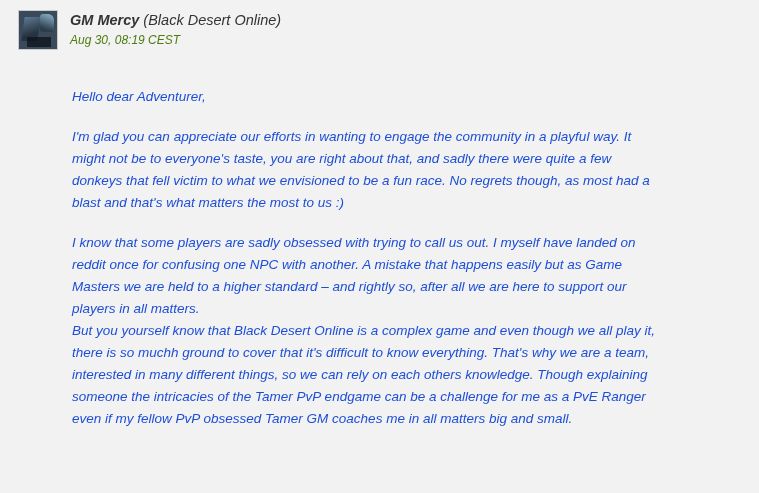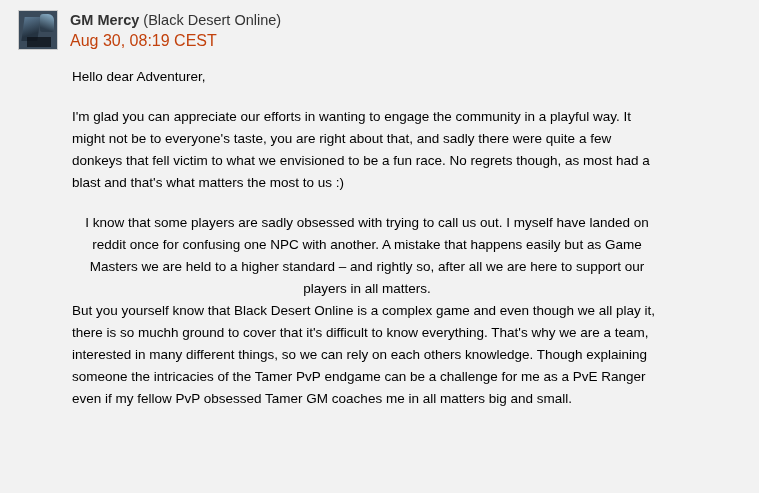--- a/index.html
+++ b/index.html
@@ -14,20 +14,21 @@
     color: #333333;
     overflow: hidden;
   }
   .message {
     position: relative;
     width: 680px;
     height: 493px;
     box-sizing: border-box;
     padding: 10px 18px 0 18px;
     background: #f2f2f2;
+    font-style: italic;
   }
   .msg-header {
     display: flex;
     align-items: flex-start;
     gap: 12px;
   }
   .avatar {
     width: 38px;
     height: 38px;
     flex: 0 0 38px;
@@ -73,37 +74,36 @@
     white-space: nowrap;
   }
   .author {
     font-weight: bold;
   }
   .source {
     font-weight: normal;
   }
   .timestamp {
     margin-top: 4px;
-    font-size: 16px;
+    font-size: 12px;
     line-height: 15px;
-    color: #c2410c;
+    color: #4d7c0f;
   }
   .msg-body {
-    margin: 16px 0 0 54px;
+    margin: 36px 0 0 54px;
     font-size: 13.5px;
     line-height: 22px;
-    color: #000000;
+    color: #1d4ed8;
     max-width: 672px;
   }
   .msg-body p {
     margin: 0 0 18px 0;
   }
   .msg-body p.tight {
     margin-bottom: 0;
-    text-align: center;
   }
 </style>
 </head>
 <body>
 
 <div class="message">
 
   <div class="msg-header">
     <div class="avatar">
       <div class="av-shape-a"></div>

